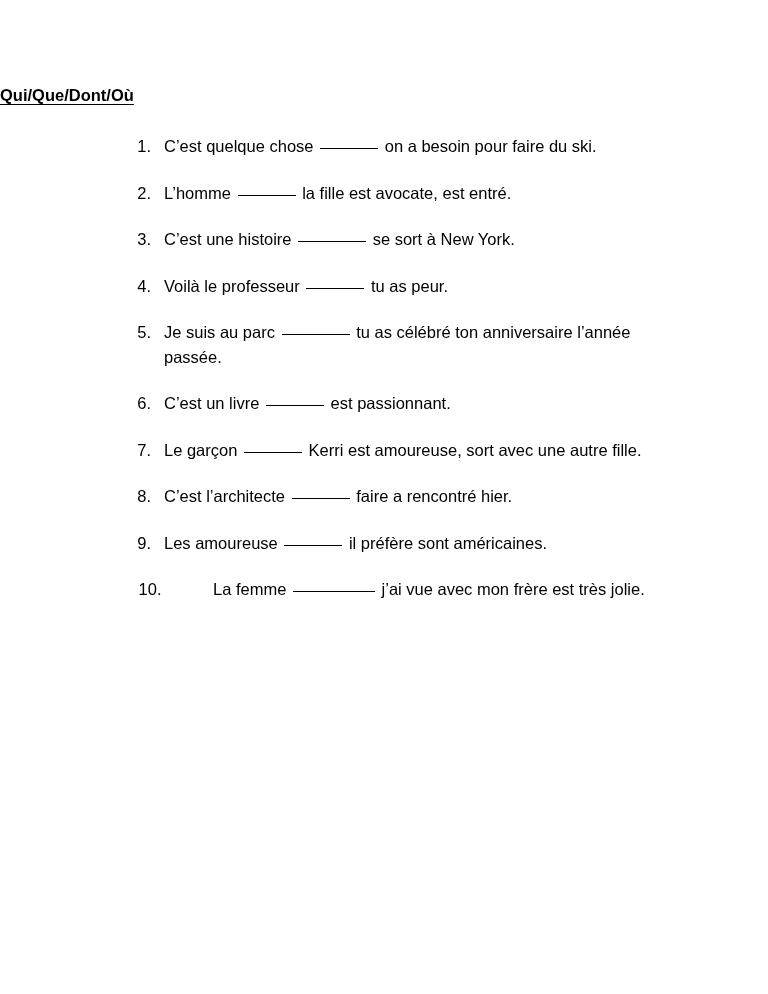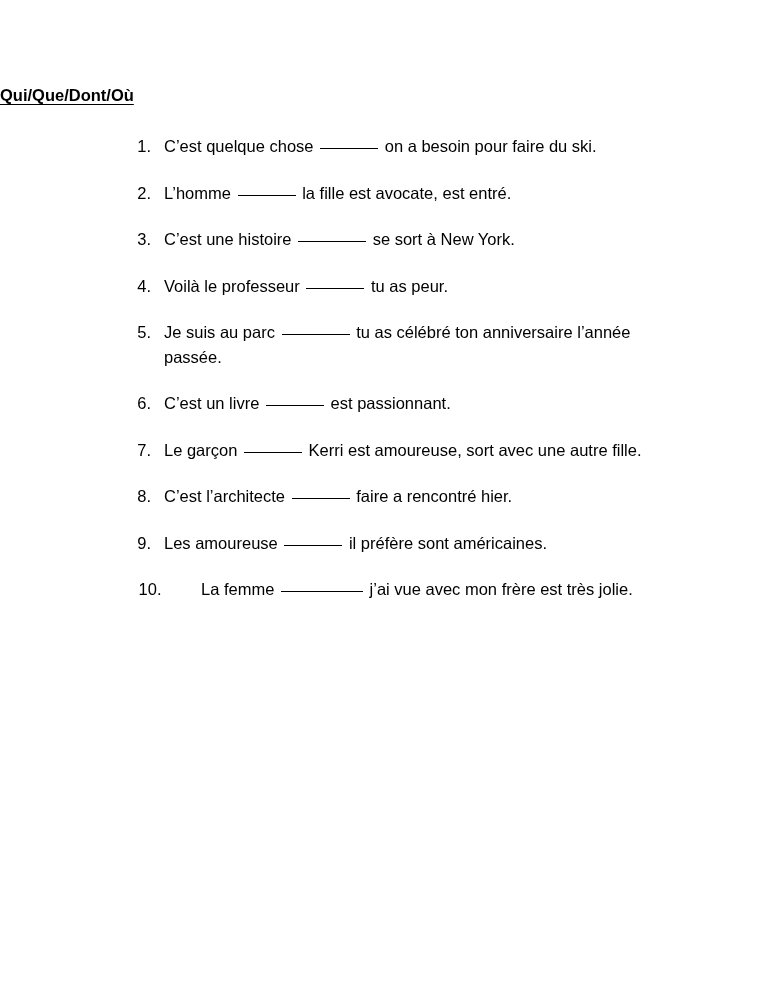--- a/index.html
+++ b/index.html
@@ -64,21 +64,21 @@
     flex: 1 1 auto;
   }
   .item.single .body {
     text-indent: 0;
   }
   
   .item.single .body {
     margin-left: 8px;
   }
   .item.double .body {
-    margin-left: 4px;
+    margin-left: 16px;
     text-indent: 0;
   }
   .blank {
     display: inline-block;
     border-bottom: 1.6px solid #000;
     vertical-align: baseline;
     position: relative;
     top: -3px;
     margin: 0 2px;
   }

